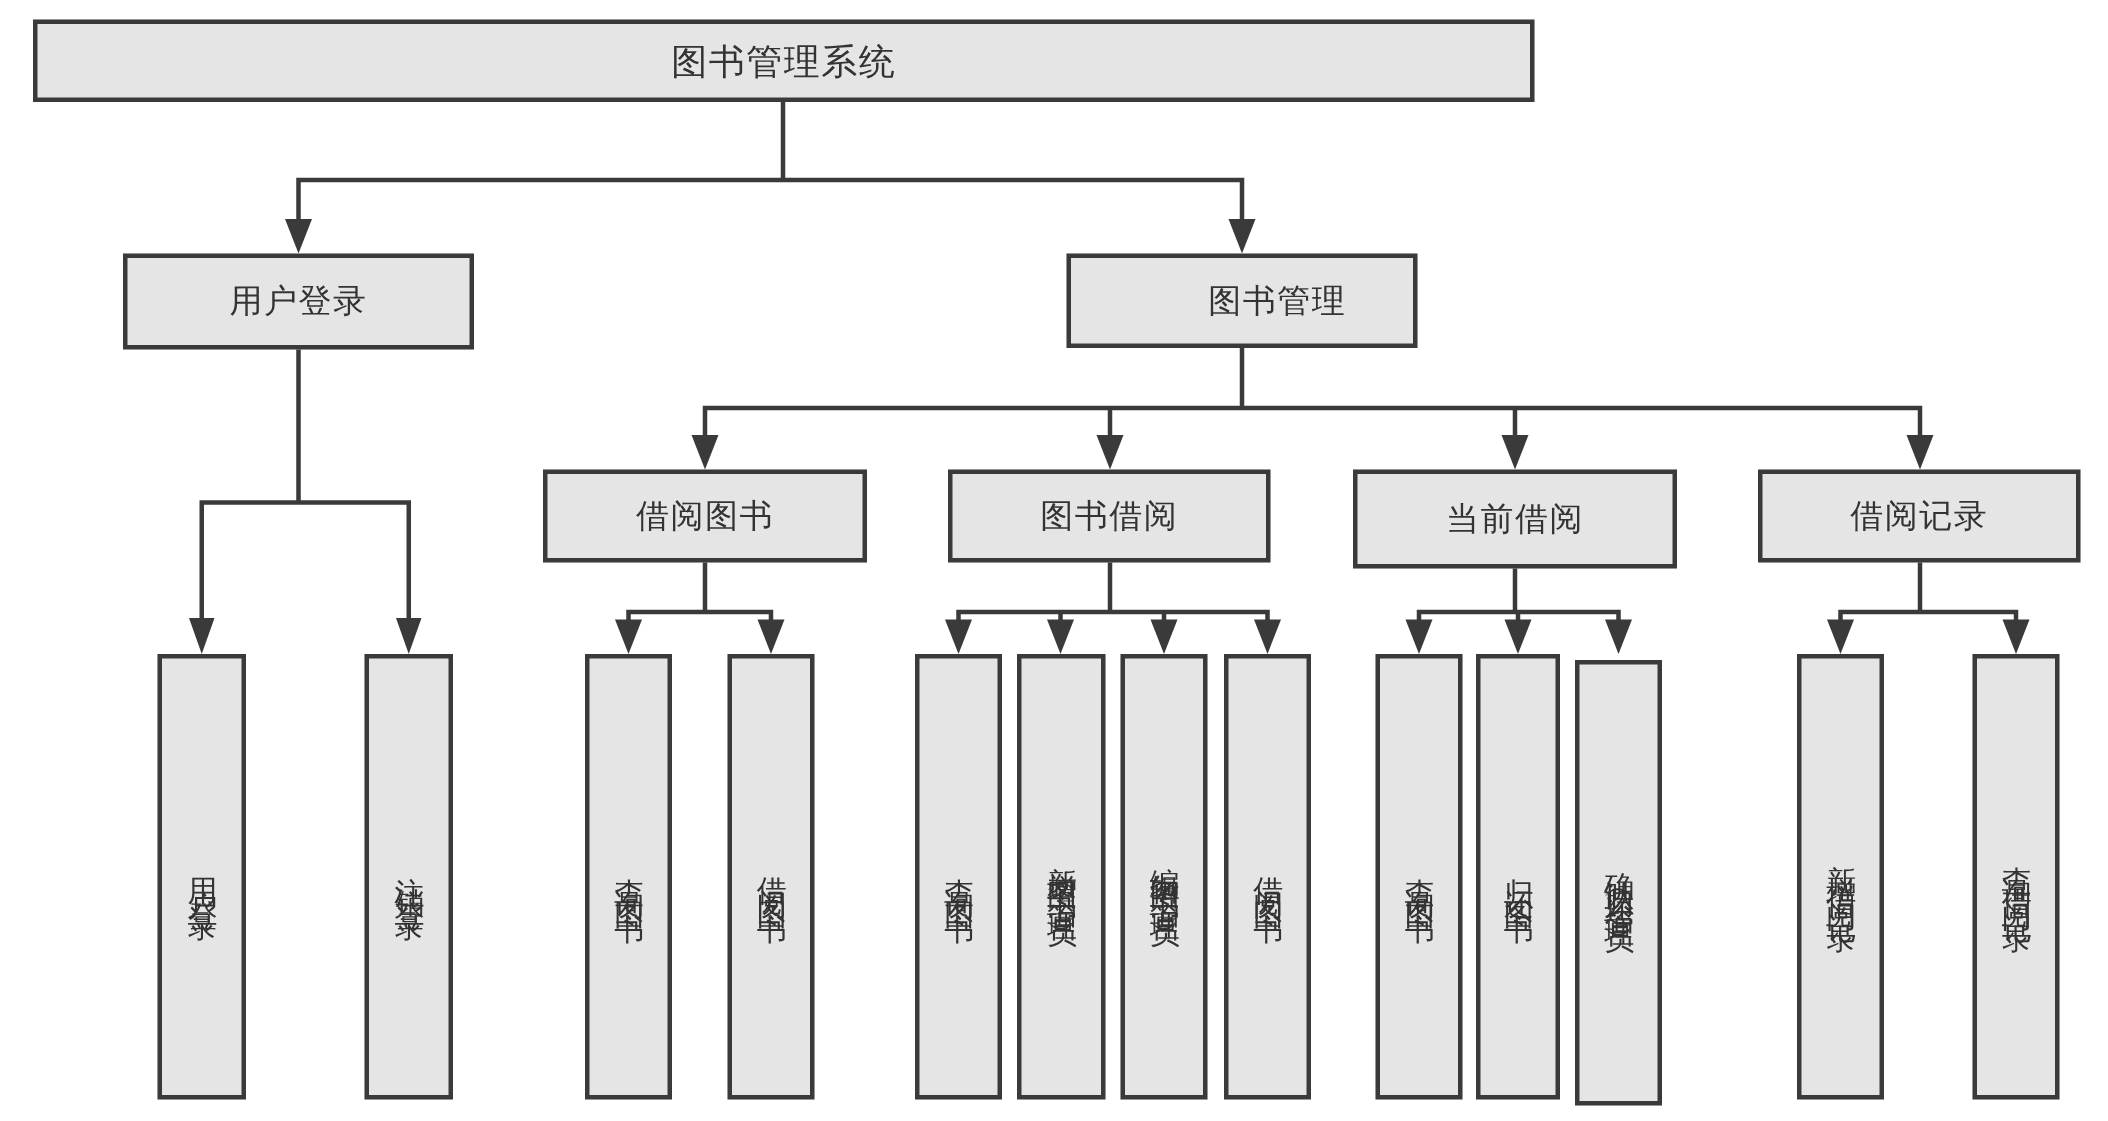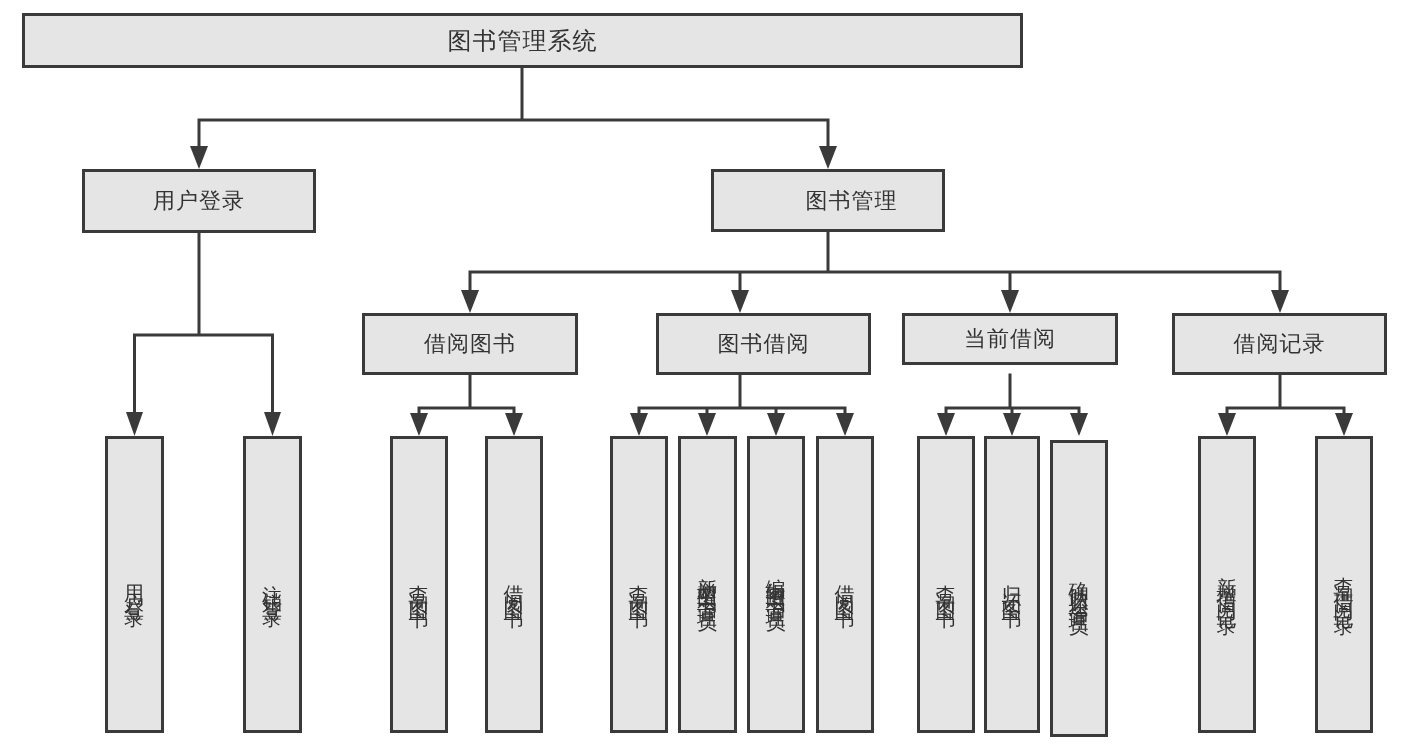--- a/index.html
+++ b/index.html
@@ -94,24 +94,24 @@
   <div class="box" style="left:82px;top:169px;width:234px;height:64px;">
     <span class="h-label">用户登录</span>
   </div>
   <div class="box" style="left:711px;top:169px;width:234px;height:63px;padding-left:47px;">
     <span class="h-label">图书管理</span>
   </div>
 
   <div class="box" style="left:362px;top:313px;width:216px;height:62px;">
     <span class="h-label">借阅图书</span>
   </div>
-  <div class="box" style="left:632px;top:313px;width:215px;height:62px;margin-left:24px;">
+  <div class="box" style="left:632px;top:313px;width:215px;height:62px;">
     <span class="h-label">图书借阅</span>
   </div>
-  <div class="box" style="left:902px;top:313px;width:216px;height:52px;">
+  <div class="box" style="left:902px;top:313px;width:216px;height:66px;">
     <span class="h-label">当前借阅</span>
   </div>
   <div class="box" style="left:1172px;top:313px;width:215px;height:62px;">
     <span class="h-label">借阅记录</span>
   </div>
 
   <div class="box v-box" style="left:105px;top:436px;width:59px;height:297px;">
     <span class="v-label">用户登录</span>
   </div>
   <div class="box v-box" style="left:243px;top:436px;width:59px;height:297px;">

